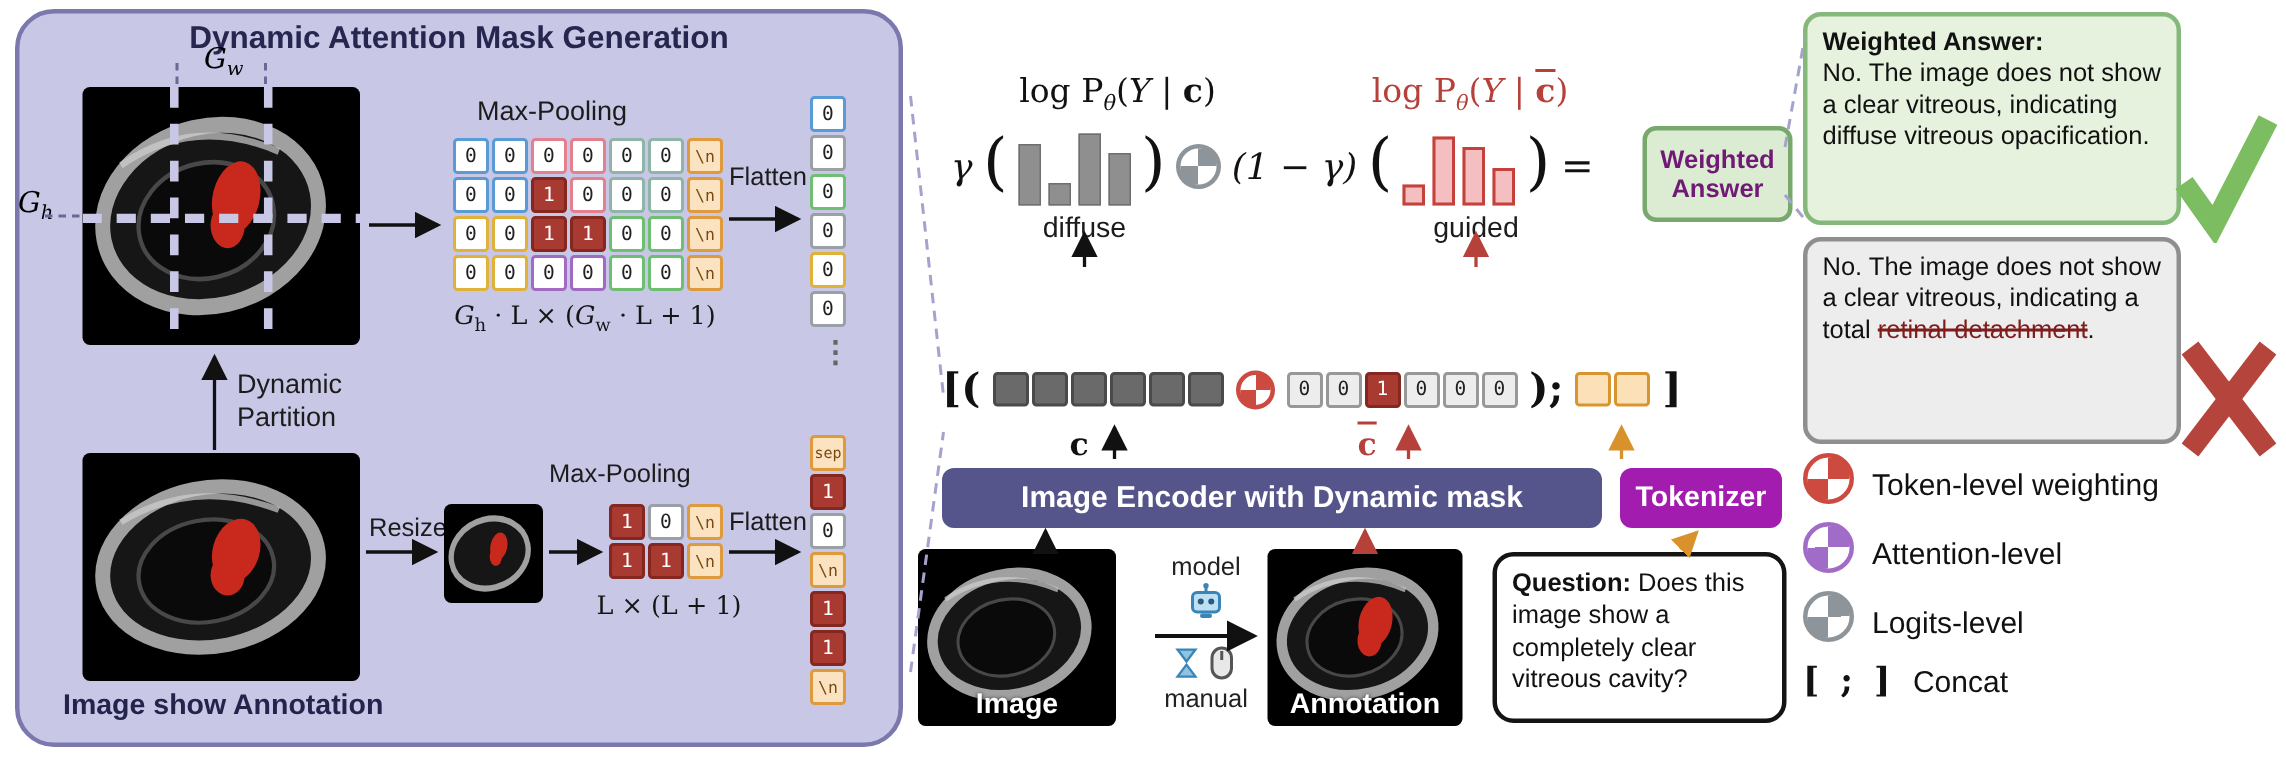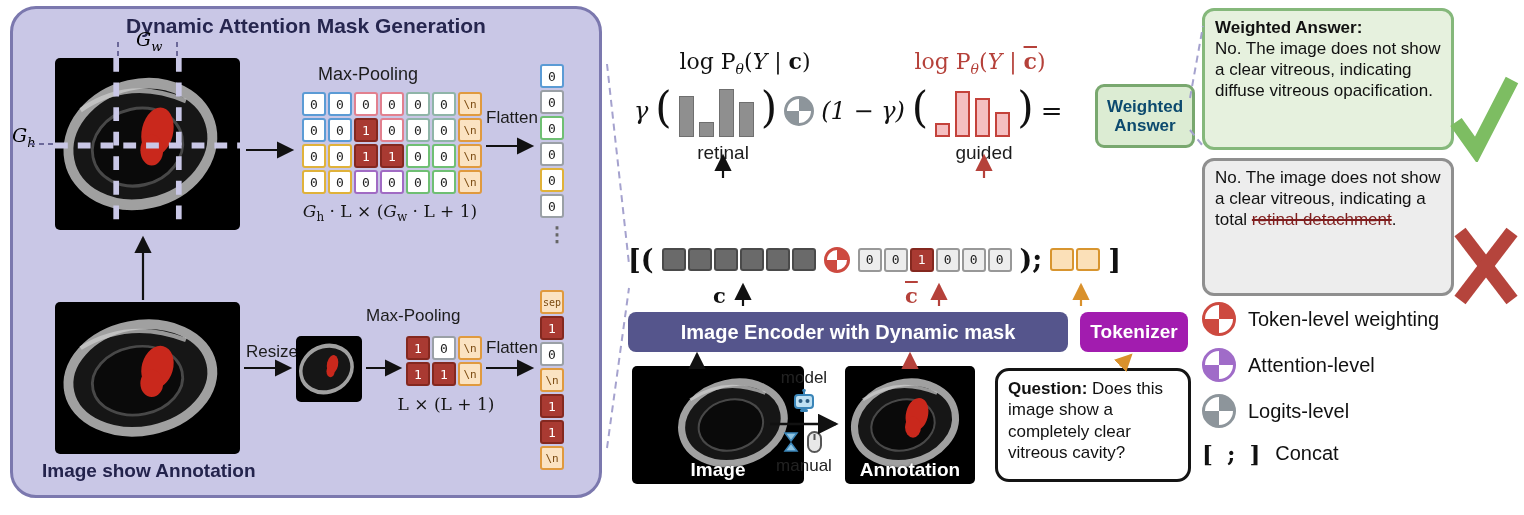--- a/index.html
+++ b/index.html
@@ -56,21 +56,21 @@
   .sublabel{position:absolute;font-size:19px;color:#1c1c1c;text-align:center;}
   .quad{display:inline-block;border-radius:50%;box-sizing:border-box;border:3px solid var(--qc,#888);
         background:conic-gradient(var(--qc,#888) 0 25%, #fff 25% 50%, var(--qc,#888) 50% 75%, #fff 75%);}
   .quad.hollow{border-color:#fff;
         background:conic-gradient(#fff 0 25%, transparent 25% 50%, #fff 50% 75%, transparent 75%);}
   .q34{width:34px;height:34px;}.q30{width:30px;height:30px;}.q26{width:26px;height:26px;}
   .vlm{position:absolute;left:628px;top:180px;width:560px;height:46px;background:#9173b8;border-radius:10px;
        display:flex;align-items:center;justify-content:center;color:#fff;font-weight:bold;font-size:25px;}
   .wbox{position:absolute;left:1095px;top:84px;width:94px;height:58px;background:#dcecd3;
         border:3px solid #79a86f;border-radius:9px;display:flex;align-items:center;justify-content:center;
-        text-align:center;font-weight:bold;font-size:17px;color:#0c4a6e;line-height:1.12;}
+        text-align:center;font-weight:bold;font-size:17px;color:#701a75;line-height:1.12;}
   .trow{position:absolute;left:628px;top:246px;display:flex;align-items:center;gap:8px;}
   .bracket{font-family:"DejaVu Serif",serif;font-size:27px;font-weight:bold;color:#111;line-height:1;}
   .toks{display:flex;gap:2px;}
   .tok{width:24px;height:23px;background:#6a6a6a;border:2px solid #4a4a4a;box-sizing:border-box;border-radius:3px;}
   .ocell{width:24px;height:23px;background:#fbe0b8;border:2px solid #d8952f;box-sizing:border-box;border-radius:3px;}
   .clabel{position:absolute;font-family:"DejaVu Serif",serif;font-weight:bold;font-size:21px;color:#111;}
   .clabel.red{color:#b5413a;}
   .encoder{position:absolute;left:628px;top:312px;width:440px;height:40px;background:#55558c;border-radius:8px;
            display:flex;align-items:center;justify-content:center;color:#fff;font-weight:bold;font-size:20px;}
   .tokenizer{position:absolute;left:1080px;top:312px;width:108px;height:40px;background:#a21caf;border-radius:8px;
@@ -78,21 +78,21 @@
   .qbox{position:absolute;left:995px;top:368px;width:196px;height:114px;background:#fff;border:3px solid #141414;
         border-radius:14px;box-sizing:border-box;padding:7px 10px;font-size:17px;line-height:1.25;color:#111;}
   .flowlabel{position:absolute;font-size:17px;color:#222;text-align:center;}
   
   .ansbox{position:absolute;width:252px;border-radius:12px;box-sizing:border-box;padding:7px 10px;
           font-size:17px;line-height:1.23;color:#111;}
   .ansbox .ttl{font-weight:bold;display:block;}
   .ansbox.green{left:1202px;top:8px;height:142px;background:#e6f1de;border:3px solid #85b87b;}
   .ansbox.grayb{left:1202px;top:158px;height:138px;background:#ededed;border:3px solid #8f8f8f;}
   .struck{color:#7f1d1d;text-decoration:line-through;text-decoration-thickness:2px;}
-  .lrow{position:absolute;display:flex;align-items:center;gap:12px;font-size:20px;color:#111;}
+  .lrow{position:absolute;display:flex;align-items:flex-end;gap:12px;font-size:20px;color:#111;}
   .concat-sym{font-size:23px;font-weight:bold;letter-spacing:3px;font-family:"DejaVu Serif",serif;}
   svg.connectors{position:absolute;left:0;top:0;pointer-events:none;}
 </style>
 </head>
 <body>
 
 <div id="canvas">
 
   <div class="panel"></div>
   <div class="ptitle">Dynamic Attention Mask Generation</div>
@@ -156,20 +156,21 @@
   <div class="vcol" style="left:540px;top:64px;">
       <div class="cell cb-blue">0</div>
       <div class="cell cb-gray">0</div>
       <div class="cell cb-green">0</div>
       <div class="cell cb-gray">0</div>
       <div class="cell cb-yellow">0</div>
       <div class="cell cb-gray">0</div>
     </div>
   <div class="dots" style="left:547px;top:222px;">⋮</div>
 
+  <div class="lbl" style="left:158px;top:246px;width:92px;font-size:18px;line-height:1.2;">Dynamic Partition</div>
 
   <div class="us" style="left:55px;top:302px;width:185px;height:152px;">
     <svg width="100%" height="100%" viewBox="0 0 130 112" preserveAspectRatio="none">
       <ellipse cx="60" cy="56" rx="51" ry="39" fill="#161616" stroke="#a0a0a0" stroke-width="7" transform="rotate(-12 60 56)"></ellipse>
       <ellipse cx="58" cy="58" rx="32" ry="25" fill="#0a0a0a" stroke="#484848" stroke-width="2" transform="rotate(-12 58 58)"></ellipse>
       <path d="M18,34 Q52,12 92,28" stroke="#cfcfcf" stroke-width="3" fill="none" opacity="0.7"></path>
       <g>
         <ellipse cx="72" cy="48" rx="11" ry="16" fill="#c9281c" transform="rotate(15 72 48)"></ellipse>
         <ellipse cx="68" cy="60" rx="8" ry="10" fill="#c9281c"></ellipse>
       </g>
@@ -233,21 +234,21 @@
     <span class="paren">(</span>
     <div class="bars redb">
         <div class="bar" style="height: 14px;"></div>
         <div class="bar" style="height: 46px;"></div>
         <div class="bar" style="height: 39px;"></div>
         <div class="bar" style="height: 25px;"></div>
       </div>
     <span class="paren">)</span>
     <span class="eq">=</span>
   </div>
-  <div class="sublabel" style="left:658px;top:142px;width:130px;">retinal</div>
+  <div class="sublabel" style="left:658px;top:142px;width:130px;">diffuse</div>
   <div class="sublabel" style="left:919px;top:142px;width:130px;">guided</div>
   <div class="wbox">Weighted Answer</div>
 
 
   <div class="trow">
     <span class="bracket">[(</span>
     <div class="toks">
         <div class="tok"></div>
         <div class="tok"></div>
         <div class="tok"></div>
@@ -270,21 +271,21 @@
         <div class="ocell"></div>
       </div>
     <span class="bracket">]</span>
   </div>
   <div class="clabel" style="left:713px;top:283px;">c</div>
   <div class="clabel red overline" style="left:905px;top:283px;">c</div>
 
   <div class="encoder">Image Encoder with Dynamic mask</div>
   <div class="tokenizer">Tokenizer</div>
 
-  <div class="us" style="left:632px;top:366px;width:132px;height:118px;padding-left:40px;">
+  <div class="us" style="left:612px;top:366px;width:132px;height:118px;">
     <svg width="100%" height="100%" viewBox="0 0 130 112" preserveAspectRatio="none">
       <ellipse cx="60" cy="54" rx="51" ry="38" fill="#161616" stroke="#a0a0a0" stroke-width="7" transform="rotate(-12 60 54)"></ellipse>
       <ellipse cx="58" cy="56" rx="32" ry="24" fill="#0a0a0a" stroke="#484848" stroke-width="2" transform="rotate(-12 58 56)"></ellipse>
       <path d="M18,32 Q52,10 92,26" stroke="#cfcfcf" stroke-width="3" fill="none" opacity="0.7"></path>
     </svg>
     <div class="imglabel">Image</div>
   </div>
 
   <div class="flowlabel" style="left:766px;top:368px;width:76px;">model</div>
   <svg style="position:absolute;left:792px;top:388px;" width="24" height="26" viewBox="0 0 24 26">

